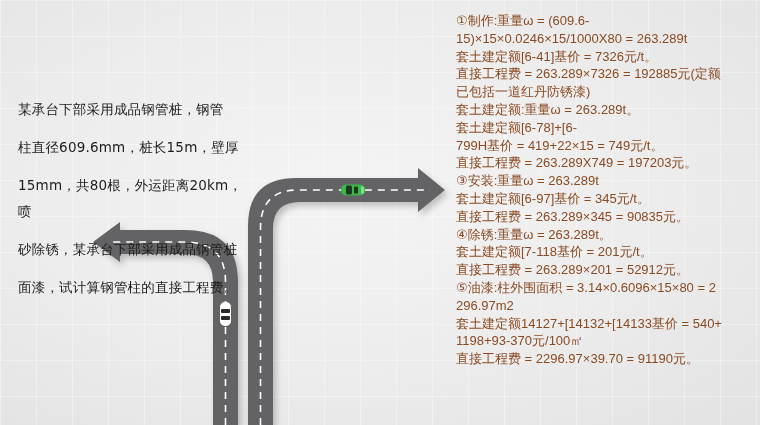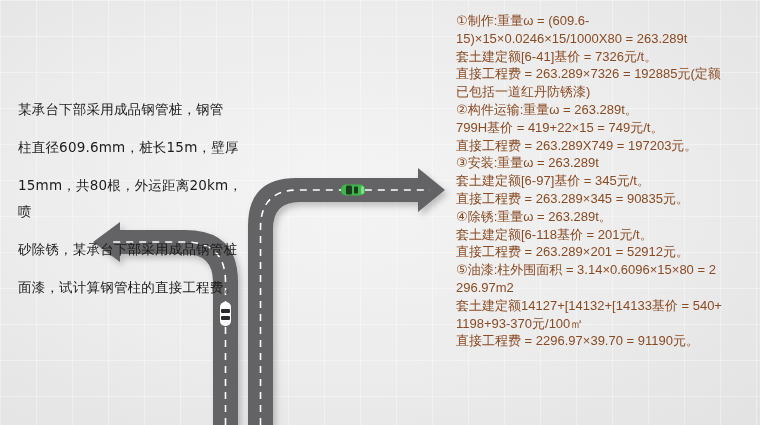--- a/index.html
+++ b/index.html
@@ -100,27 +100,28 @@
   <p>砂除锈，某承台下部采用成品钢管桩</p>
   <p>面漆，试计算钢管柱的直接工程费。</p>
 </div>
 
 <div class="solution">
   <span class="line">①制作:重量ω = (609.6-</span>
   <span class="line">15)×15×0.0246×15/1000X80 = 263.289t</span>
   <span class="line">套土建定额[6-41]基价 = 7326元/t。</span>
   <span class="line">直接工程费 = 263.289×7326 = 192885元(定额</span>
   <span class="line">已包括一道红丹防锈漆)</span>
-  <span class="line">②构件运输:重量ω = 263.289t。</span>
+  <span class="line">套土建定额:重量ω = 263.289t。</span>
+  <span class="line">套土建定额[6-78]+[6-</span>
   <span class="line">799H基价 = 419+22×15 = 749元/t。</span>
   <span class="line">直接工程费 = 263.289X749 = 197203元。</span>
   <span class="line">③安装:重量ω = 263.289t</span>
   <span class="line">套土建定额[6-97]基价 = 345元/t。</span>
   <span class="line">直接工程费 = 263.289×345 = 90835元。</span>
   <span class="line">④除锈:重量ω = 263.289t。</span>
-  <span class="line">套土建定额[6-118基价 = 201元/t。</span>
+  <span class="line">套土建定额[7-118基价 = 201元/t。</span>
   <span class="line">直接工程费 = 263.289×201 = 52912元。</span>
   <span class="line">⑤油漆:柱外围面积 = 3.14×0.6096×15×80 = 2</span>
   <span class="line">296.97m2</span>
   <span class="line">套土建定额14127+[14132+[14133基价 = 540+</span>
   <span class="line">1198+93-370元/100㎡</span>
   <span class="line">直接工程费 = 2296.97×39.70 = 91190元。</span>
 </div>
 
 </body></html>

